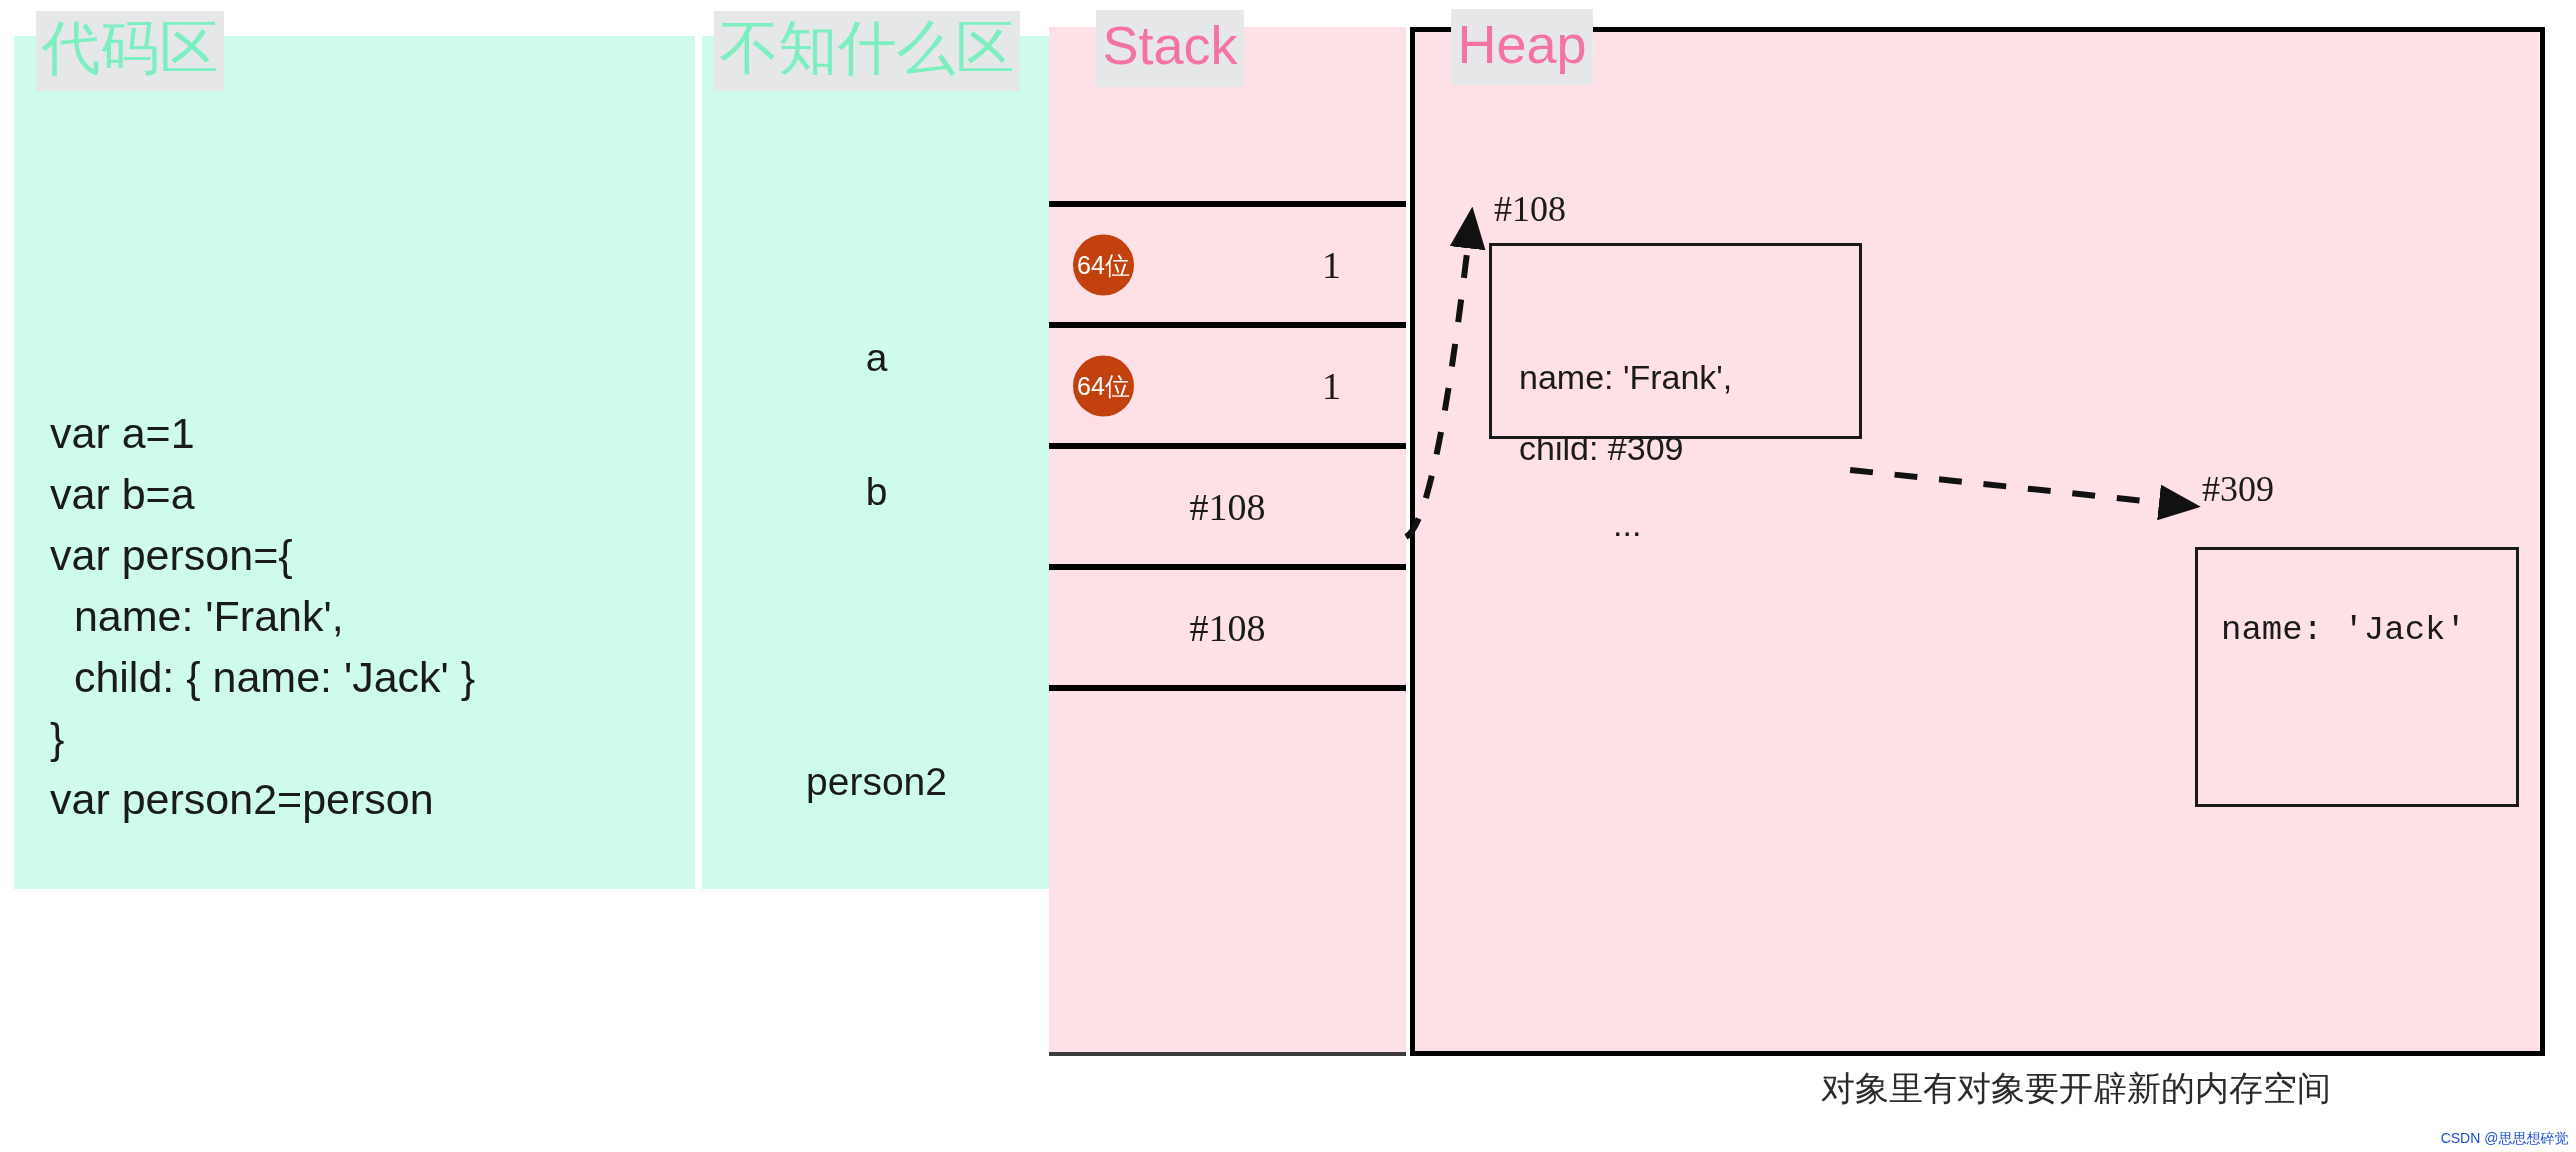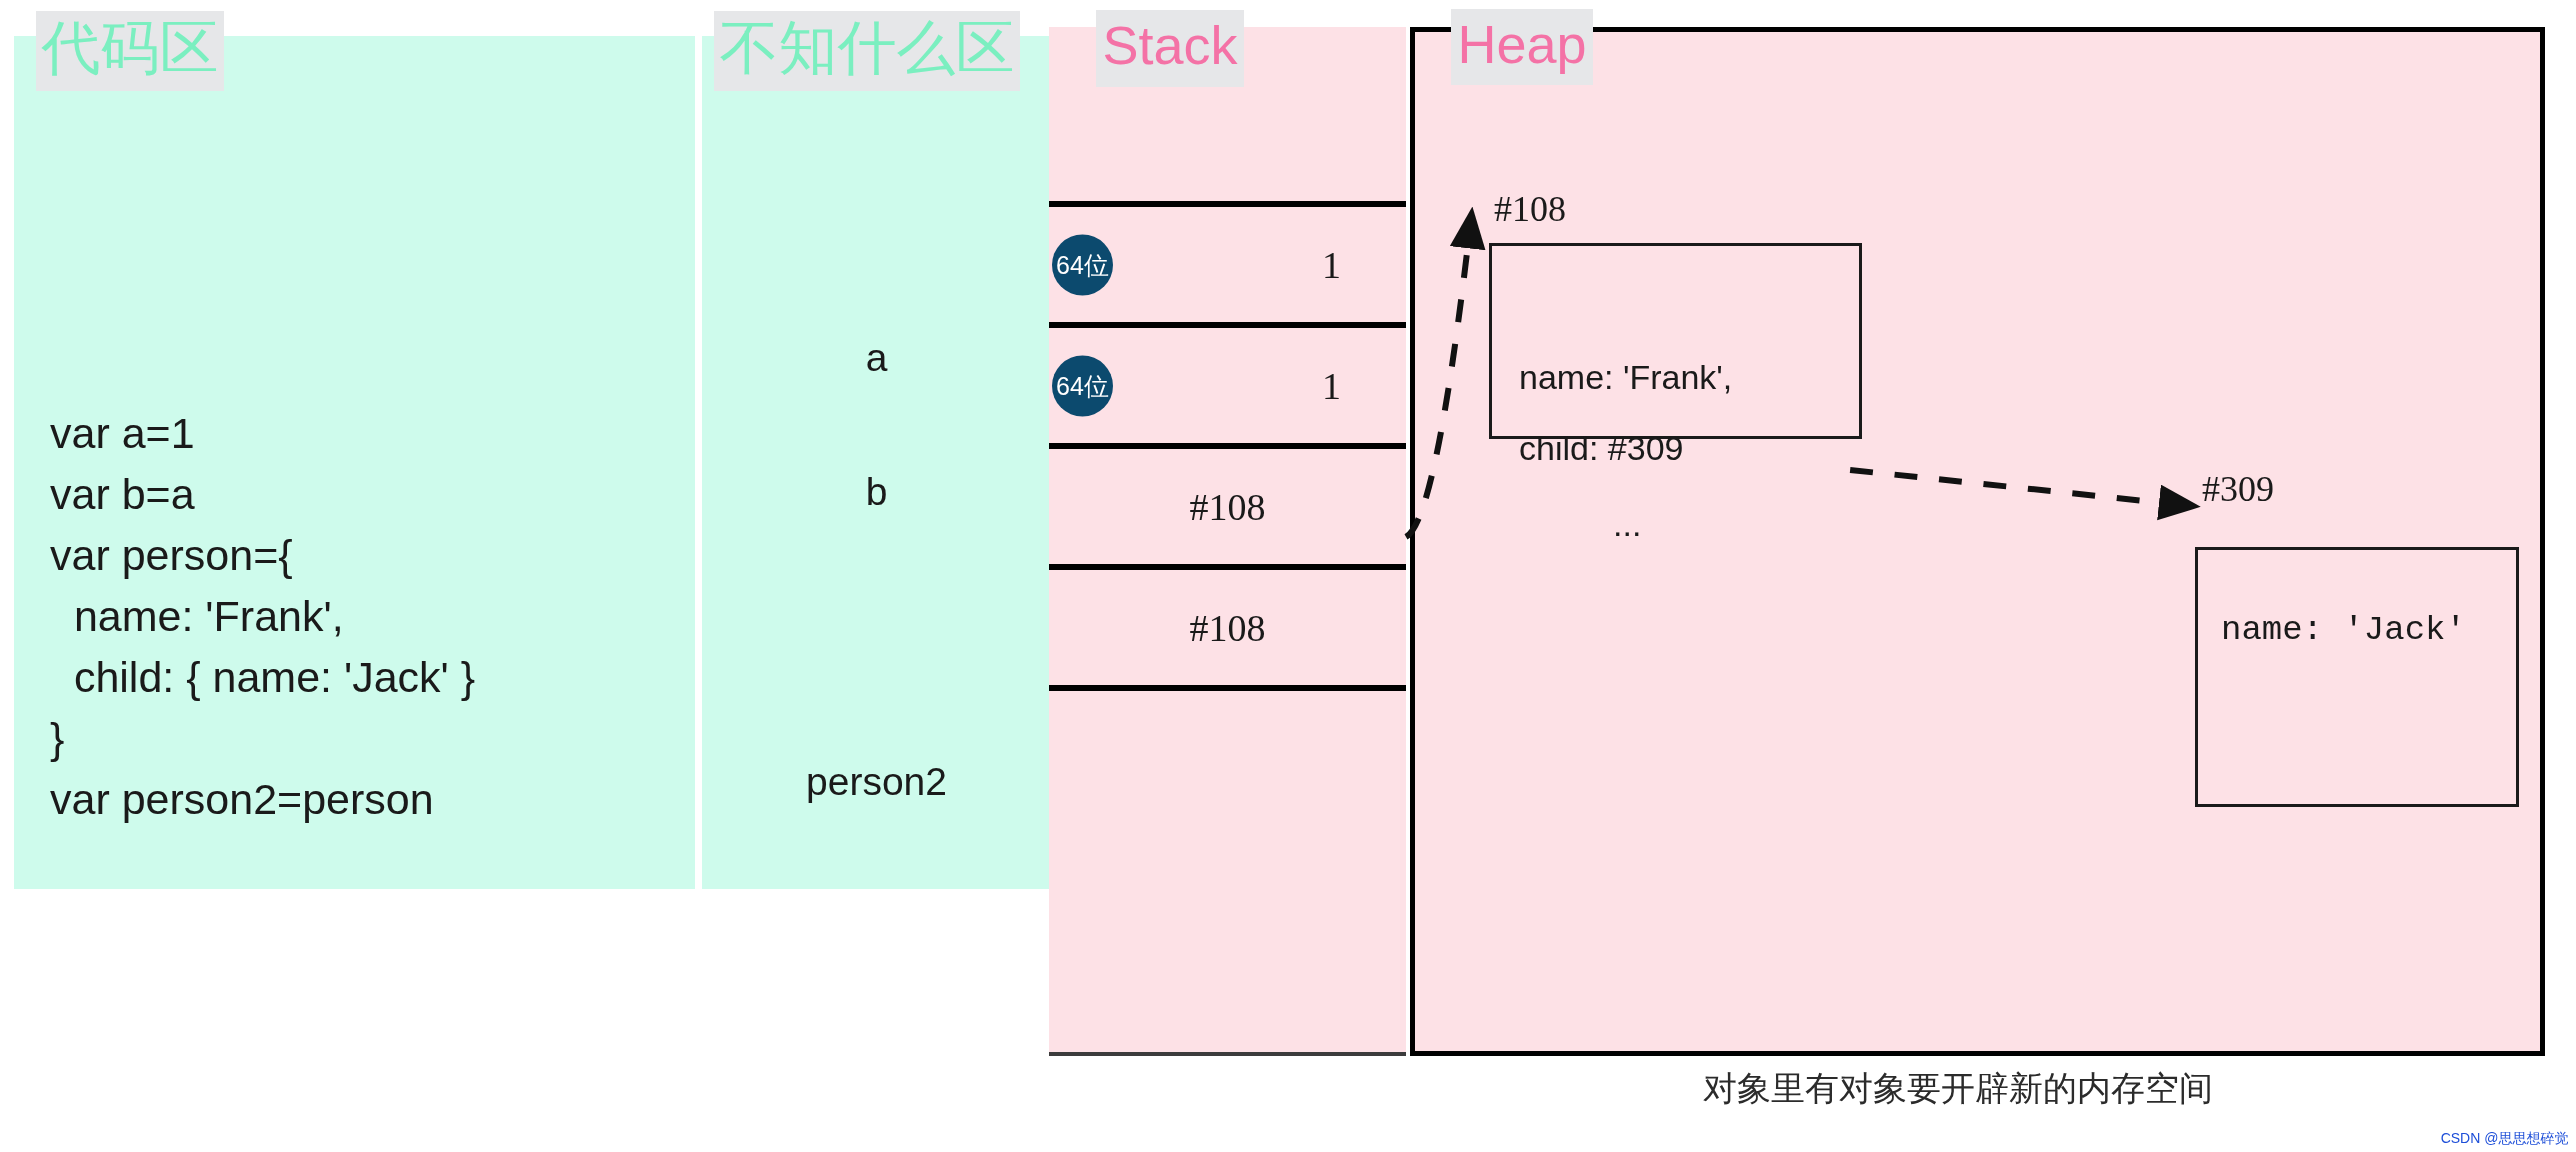--- a/index.html
+++ b/index.html
@@ -122,27 +122,27 @@
     font-size: 38px;
     color: #1A1A1A;
     font-family: "Liberation Serif", "DejaVu Serif", serif;
   }
   .stack-cell .cell-value.num {
     text-align: right;
     padding-right: 65px;
   }
   .bit-badge {
     position: absolute;
-    left: 3px;
+    left: 24px;
     top: 50%;
     transform: translateY(-50%);
     width: 61px;
     height: 61px;
     border-radius: 50%;
-    background: #0c4a6e;
+    background: #c2410c;
     color: #FFFFFF;
     font-size: 25px;
     display: flex;
     align-items: center;
     justify-content: center;
     white-space: nowrap;
   }
 
   
   .heap-box {
@@ -166,21 +166,21 @@
     font-size: 36px;
     color: #1A1A1A;
     white-space: nowrap;
     line-height: 1;
     font-family: "Liberation Serif", "DejaVu Serif", serif;
   }
 
   
   .caption {
     position: absolute;
-    left: 1703px;
+    left: 1821px;
     top: 1071px;
     font-size: 34px;
     color: #2B2B2B;
     white-space: nowrap;
     line-height: 1;
   }
   .watermark {
     position: absolute;
     right: 7.6px;
     bottom: 5.4px;

